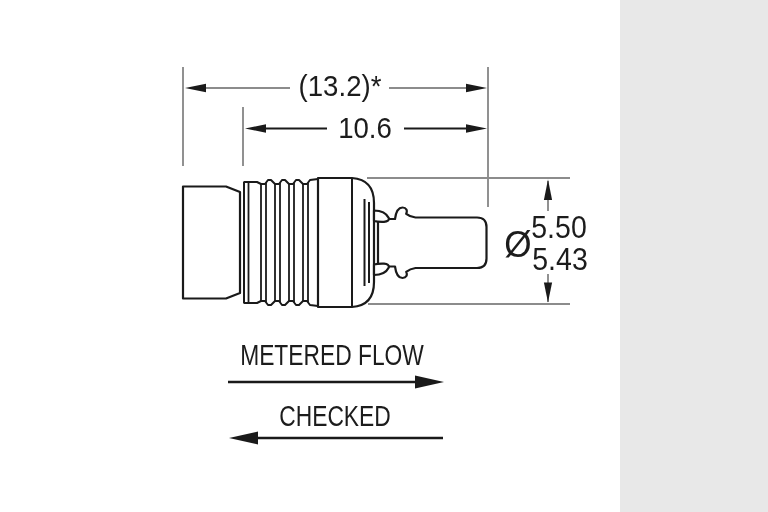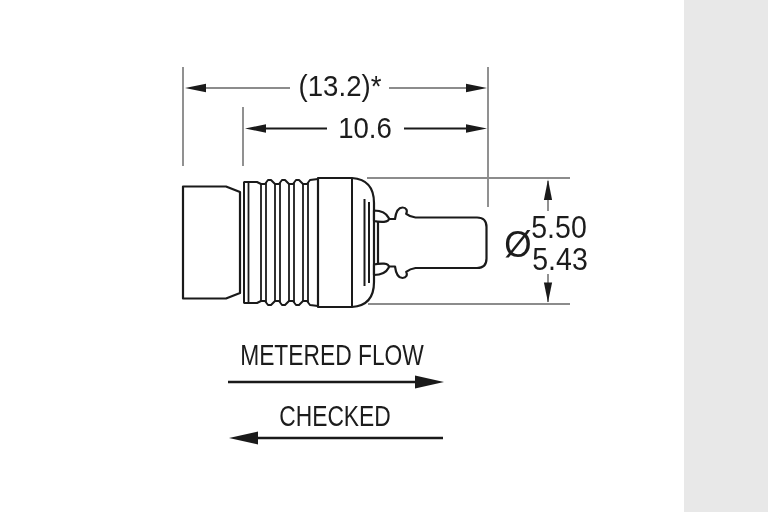--- a/index.html
+++ b/index.html
@@ -4,21 +4,21 @@
 <style>
   :root {
     --outline: #1a1a1a;
     --dimgray: #8c8c8c;
     --background: #ffffff;
   }
   * { margin: 0; padding: 0; box-sizing: border-box; }
   body { background: #e8e8e8; font-family: "Liberation Sans", sans-serif; }
   .canvas {
     position: relative;
-    width: 684px; height: 512px;
+    width: 620px; height: 512px;
     background: var(--background);
     overflow: hidden;
   }
   svg.linework { position: absolute; left: 0; top: 0; }
 
   
   .part-stroke { fill: #ffffff; stroke: var(--outline); stroke-width: 2.2; stroke-linejoin: round; }
   .part-line   { fill: none; stroke: var(--outline); stroke-width: 2; stroke-linejoin: round; stroke-linecap: butt; }
   .rib-line    { fill: none; stroke: var(--outline); stroke-width: 1.8; }
   .ext-line    { stroke: var(--dimgray); stroke-width: 1.9; fill: none; }

